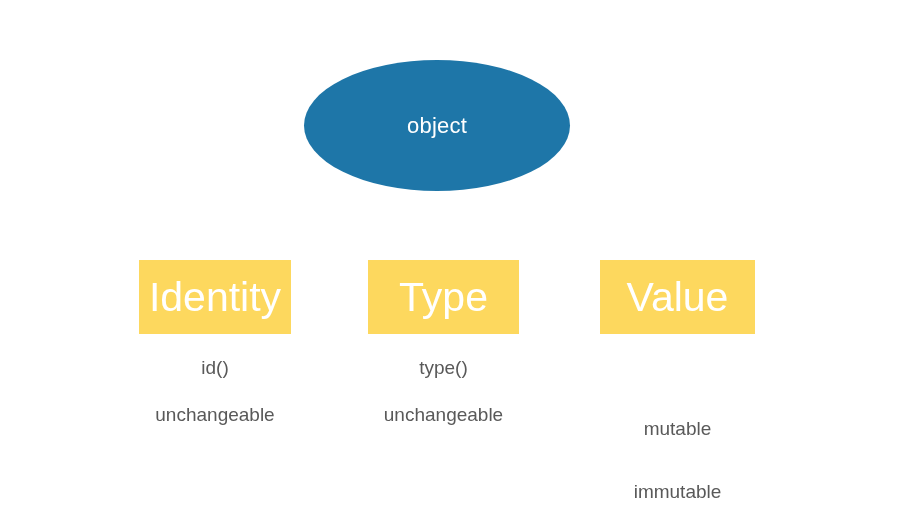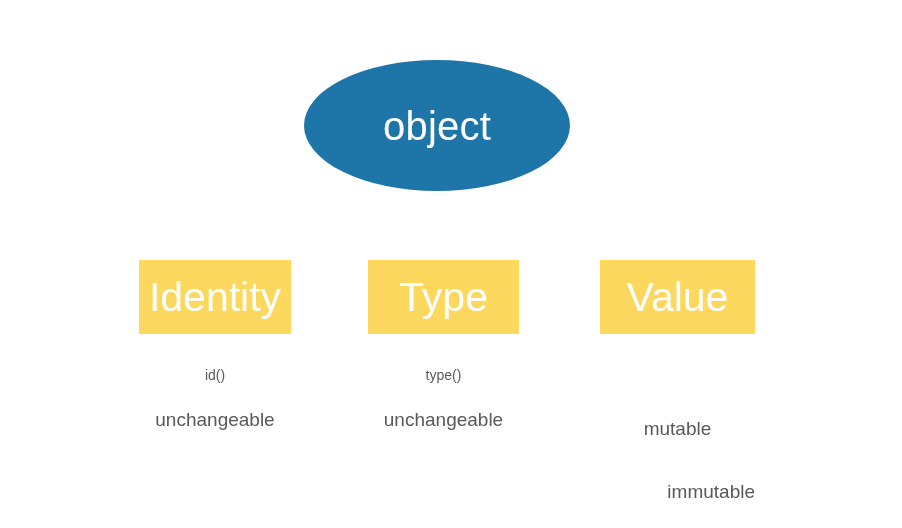--- a/index.html
+++ b/index.html
@@ -27,21 +27,21 @@
     width: 266px;
     height: 131px;
     border-radius: 50%;
     background: #1e76a8;
     display: flex;
     align-items: center;
     justify-content: center;
   }
   .root-label {
     color: #ffffff;
-    font-size: 40px;
+    font-size: 22px;
     line-height: 1;
     letter-spacing: 0.2px;
     font-weight: 400;
     white-space: nowrap;
   }
 
   
   .column {
     position: absolute;
     top: 260px;
@@ -61,42 +61,41 @@
     font-weight: 400;
     white-space: nowrap;
   }
 
   .notes {
     margin-top: 0;
     text-align: center;
     color: #595959;
   }
   .note-fn {
-    font-size: 14px;
+    font-size: 19px;
     line-height: 1;
-    padding-top: 34px;
+    padding-top: 24px;
     white-space: nowrap;
   }
   .note-trait {
     font-size: 19px;
     line-height: 1;
     padding-top: 28px;
     white-space: nowrap;
   }
   
   .notes.no-fn .note-trait {
     padding-top: 0;
     margin-top: 33px;
   }
   .notes.no-fn {
     padding-top: 52px;
   }
   .notes.no-fn .note-trait + .note-trait {
     padding-top: 11px;
-    text-align: right;
   }
 
   
   #col-identity { left: 139px; width: 152px; }
   #col-type     { left: 368px; width: 151px; }
   #col-value    { left: 600px; width: 155px; }
 </style>
 </head>
 <body>
 

